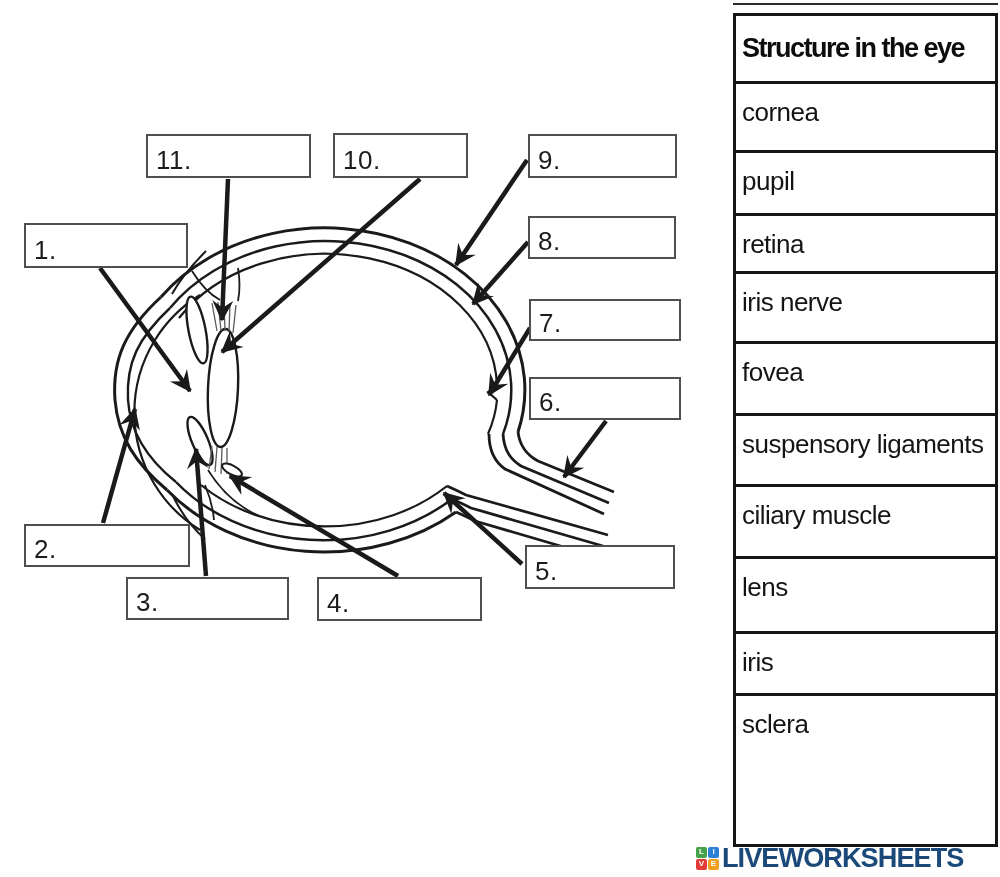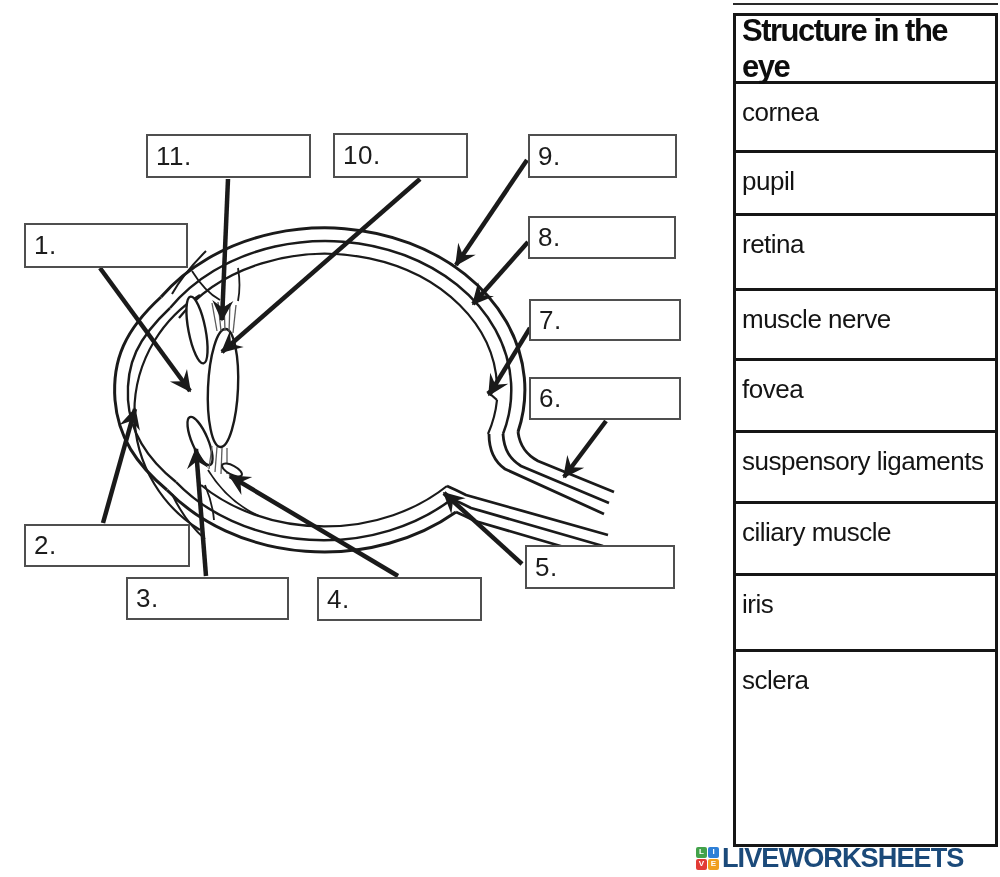--- a/index.html
+++ b/index.html
@@ -3,35 +3,35 @@
 <meta charset="utf-8">
 <style>
   html,body{margin:0;padding:0}
   body{
     width:1000px;height:877px;position:relative;background:#ffffff;
     font-family:"Liberation Sans",sans-serif;overflow:hidden;
   }
   svg.diagram{position:absolute;left:0;top:0;z-index:1}
   .abox{
     position:absolute;background:#ffffff;border:2px solid #4f4f4f;
-    box-sizing:border-box;display:flex;align-items:center;
+    box-sizing:border-box;display:flex;align-items:flex-end;
     padding-left:8px;z-index:2;
   }
   .abox .num{font-size:26px;color:#1c1c1c;letter-spacing:.5px}
   .topline{position:absolute;left:733px;top:3px;width:265px;height:0;
     border-top:2px solid #2a2a2a;z-index:2}
   .stable{
     position:absolute;left:733px;top:13px;width:265px;height:834px;
     border:3px solid #161616;box-sizing:border-box;background:#ffffff;
     display:flex;flex-direction:column;z-index:2;
   }
   .stable .hdr{
     height:68px;box-sizing:border-box;border-bottom:3px solid #161616;
     display:flex;align-items:center;padding-left:6px;
-    font-weight:700;font-size:31px;letter-spacing:-1.5px;color:#0d0d0d;
+    font-weight:700;font-size:27px;letter-spacing:-1.5px;color:#0d0d0d;
   }
   .stable .row{
     box-sizing:border-box;border-bottom:3px solid #161616;
     padding:14px 6px;font-size:26px;letter-spacing:-.5px;color:#141414;
     line-height:1.15;
   }
   .stable .row:last-child{border-bottom:none;flex:1}
   .logo{
     position:absolute;left:696px;top:842px;display:flex;align-items:center;
     z-index:3;
@@ -169,26 +169,27 @@
   </div>
 <div class="abox" style="left:146px;top:134px;width:165px;height:44px">
     <span class="num">11.</span>
   </div>
 
 <div class="topline"></div>
 <div class="stable">
   <div class="hdr">Structure in the eye</div>
   <div class="row" style="height:69px">cornea</div>
   <div class="row" style="height:63px">pupil</div>
-  <div class="row" style="height:75px">retina</div>
-  <div class="row" style="height:70px">muscle nerve</div>
+  <div class="row" style="height:58px">retina</div>
+  <div class="row" style="height:70px">iris nerve</div>
   <div class="row" style="height:72px">fovea</div>
   <div class="row" style="height:71px">suspensory ligaments</div>
   <div class="row" style="height:72px">ciliary muscle</div>
-  <div class="row" style="height:76px">iris</div>
+  <div class="row" style="height:75px">lens</div>
+  <div class="row" style="height:62px">iris</div>
   <div class="row">sclera</div>
 </div>
 
 <div class="logo">
   <div class="tiles">
     <span style="background: rgb(67, 162, 74);">L</span>
     <span style="background: rgb(46, 127, 214);">I</span>
     <span style="background: rgb(226, 59, 54);">V</span>
     <span style="background: rgb(240, 160, 30);">E</span>
   </div>

